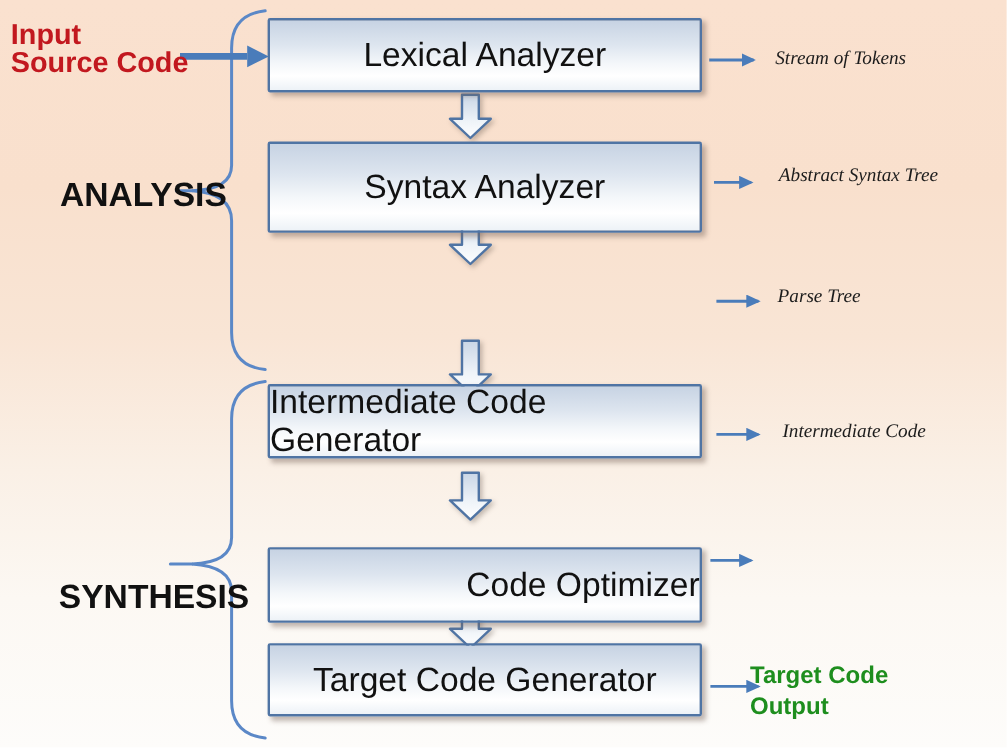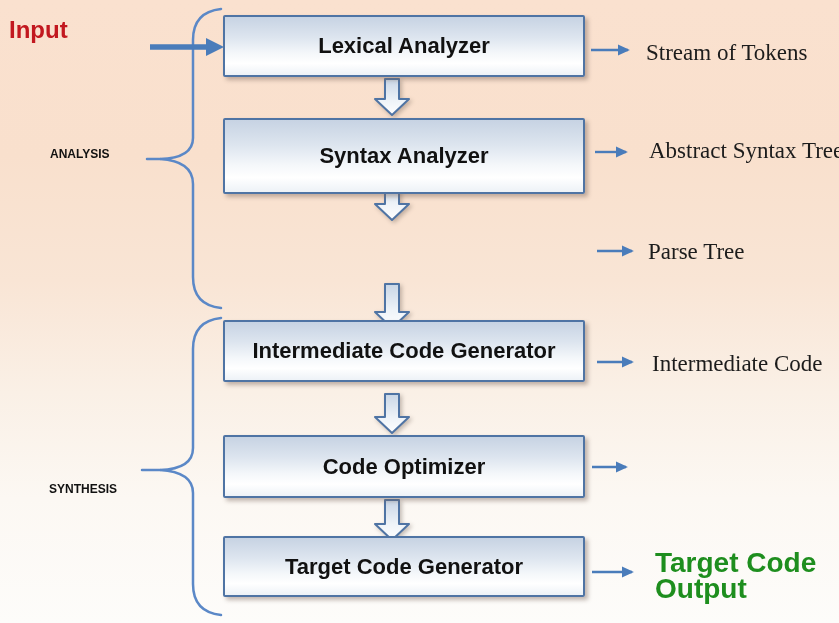--- a/index.html
+++ b/index.html
@@ -31,54 +31,55 @@
     border-radius: 2px;
     background: linear-gradient(180deg,
       #c7d3e3 0%, #dde5ef 35%, #f4f7fa 62%,
       #ffffff 80%, #edf2f7 100%);
     box-shadow: 3px 3px 4px rgba(120, 100, 90, 0.45);
     display: flex;
     align-items: center;
     justify-content: center;
   }
   .stage-label {
-    font-size: 22px;
-    font-weight: bold;
+    font-size: 28px;
+    font-weight: normal;
     color: #111111;
     letter-spacing: 0px;
   }
   .output-label {
     position: absolute;
     font-family: "Liberation Serif", serif;
-    font-size: 23px;
+    font-style: italic;
+    font-size: 16px;
     color: #1c1c1c;
     white-space: nowrap;
   }
   .group-label {
     position: absolute;
-    font-size: 12px;
+    font-size: 28px;
     font-weight: bold;
     color: #111111;
     white-space: nowrap;
   }
   .input-label {
     position: absolute;
     left: 9px;
     top: 18px;
     font-size: 24px;
     font-weight: bold;
     color: #c2181f;
     line-height: 23px;
     white-space: nowrap;
   }
   .final-output-label {
     position: absolute;
-    left: 655px;
+    left: 625px;
     top: 550px;
-    font-size: 28px;
+    font-size: 20px;
     font-weight: bold;
     color: #1e8e1e;
     line-height: 26px;
     white-space: nowrap;
   }
   .block-arrow {
     filter: drop-shadow(2px 2px 2px rgba(110, 95, 85, 0.4));
   }
 </style>
 </head>
@@ -124,35 +125,36 @@
       <line x1="595" y1="152" x2="626" y2="152" marker-end="url(#ah)"></line>
       <line x1="597" y1="251" x2="632" y2="251" marker-end="url(#ah)"></line>
       <line x1="597" y1="362" x2="632" y2="362" marker-end="url(#ah)"></line>
       <line x1="592" y1="467" x2="626" y2="467" marker-end="url(#ah)"></line>
       <line x1="592" y1="572" x2="632" y2="572" marker-end="url(#ah)"></line>
     </g>
   </svg>
 
   <div class="input-label">
     <div>Input</div>
+    <div>Source Code</div>
   </div>
 
   <div class="group-label" style="left:50px; top:147px;">ANALYSIS</div>
   <div class="group-label" style="left:49px; top:470px;margin-top:12px;">SYNTHESIS</div>
 
   <div class="stage-box" style="top:15px; height:62px;">
     <span class="stage-label">Lexical Analyzer</span>
   </div>
   <div class="stage-box" style="top:118px; height:76px;">
     <span class="stage-label">Syntax Analyzer</span>
   </div>
   <div class="stage-box" style="top:320px; height:62px;">
     <span class="stage-label">Intermediate Code Generator</span>
   </div>
-  <div class="stage-box" style="top:435px; height:63px;">
+  <div class="stage-box" style="top:456px; height:63px;justify-content:flex-end;">
     <span class="stage-label">Code Optimizer</span>
   </div>
   <div class="stage-box" style="top:536px; height:61px;">
     <span class="stage-label">Target Code Generator</span>
   </div>
 
   <div class="output-label" style="left:646px; top:40px;">Stream of Tokens</div>
   <div class="output-label" style="left:649px; top:138px;">Abstract Syntax Tree</div>
   <div class="output-label" style="left:648px; top:239px;">Parse Tree</div>
   <div class="output-label" style="left:652px; top:351px;text-align:right;">Intermediate Code</div>

